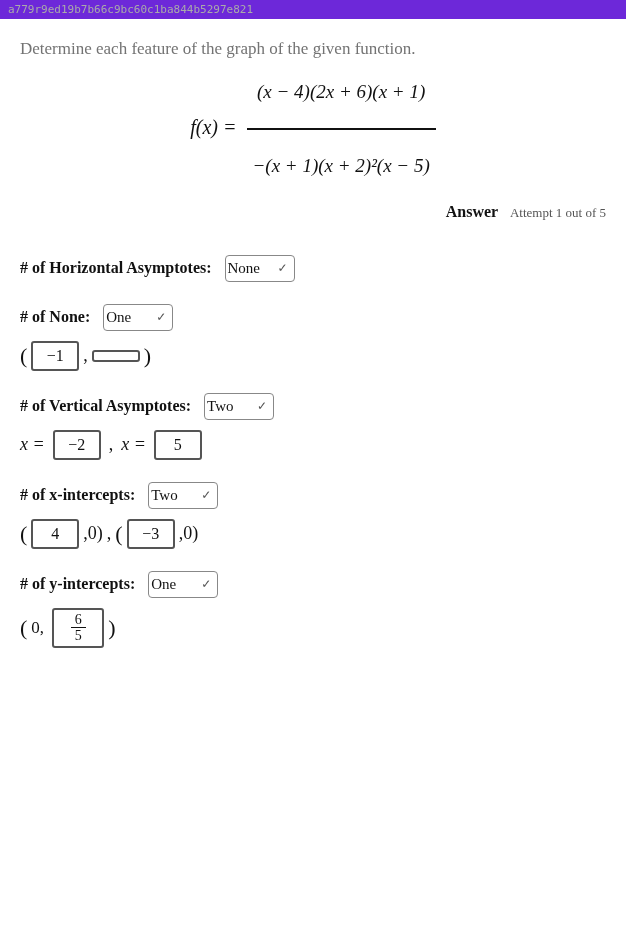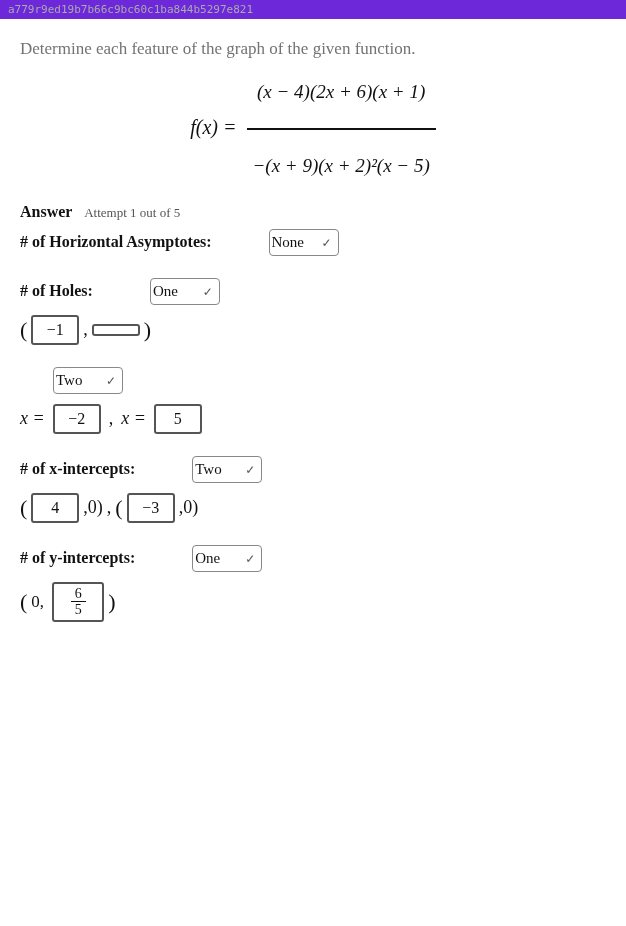--- a/index.html
+++ b/index.html
@@ -47,61 +47,61 @@
       padding: 2px 6px;
       font-size: 19px;
       font-style: italic;
     }
     .frac-line {
       width: 100%;
       border-top: 2px solid #111;
     }
     .answer-label {
       font-size: 15px;
-      margin-bottom: 8px;
-      color: #111;
+      margin-bottom: 34px;
+      color: #111;
+      text-align: right;
     }
     .answer-label strong {
       font-weight: bold;
       font-size: 16px;
     }
     .attempt-note {
       font-size: 13px;
       font-weight: normal;
       color: #555;
       margin-left: 8px;
     }
     .section {
       margin-bottom: 22px;
     }
     .section-row {
       display: flex;
       align-items: center;
-      gap: 24px;
+      gap: 13px;
       margin-bottom: 10px;
       flex-wrap: wrap;
     }
     .section-label {
       font-size: 16px;
       font-weight: bold;
       color: #111;
     }
     .dropdown-box {
       border: 1px solid #888;
       border-radius: 4px;
       padding: 4px 24px 4px 2px;
       font-size: 15px;
       background: #fff;
       color: #111;
       position: relative;
       display: inline-flex;
-      align-items: flex-end;
+      align-items: center;
       cursor: pointer;
       min-width: 70px;
-      margin-left: 33px;
     }
     .dropdown-box .chevron {
       position: absolute;
       right: 6px;
       font-size: 12px;
       color: #555;
     }
     .input-box {
       border: 2px solid #555;
       border-radius: 3px;
@@ -168,62 +168,63 @@
 
 <div class="main-card">
 
   <div class="question-text">Determine each feature of the graph of the given function.</div>
 
   <div class="formula-container">
     <span class="formula-f">f(x) =&nbsp;</span>
     <span class="formula-fraction">
       <span class="frac-num">(x − 4)(2x + 6)(x + 1)</span>
       <span class="frac-line"></span>
-      <span class="frac-den">−(x + 9)(x + 2)²(x − 5)</span>
+      <span class="frac-den">−(x + 1)(x + 2)²(x − 5)</span>
     </span>
   </div>
 
   <div class="answer-label">
     <strong>Answer</strong>
     <span class="attempt-note">Attempt 1 out of 5</span>
   </div>
 
   <div class="section">
     <div class="section-row">
       <span class="section-label"># of Horizontal Asymptotes:</span>
       <div class="dropdown-box">
         <span>None</span>
         <span class="chevron">✓</span>
       </div>
     </div>
   </div>
 
   <div class="section">
     <div class="section-row">
-      <span class="section-label"># of Holes:</span>
+      <span class="section-label"># of None:</span>
       <div class="dropdown-box">
         <span>One</span>
         <span class="chevron">✓</span>
       </div>
     </div>
     <div class="coord-row">
       <span class="paren">(</span>
       <div class="input-box highlighted">
         <span>−1</span>
       </div>
       <span style="font-size:18px;">,</span>
       <div class="input-box">
         <span></span>
       </div>
       <span class="paren">)</span>
     </div>
   </div>
 
   <div class="section">
     <div class="section-row">
+      <span class="section-label"># of Vertical Asymptotes:</span>
       <div class="dropdown-box">
         <span>Two</span>
         <span class="chevron">✓</span>
       </div>
     </div>
     <div class="eq-row">
       <span style="font-style:italic; font-size:18px;">x =</span>
       <div class="input-box">
         <span>−2</span>
       </div>

